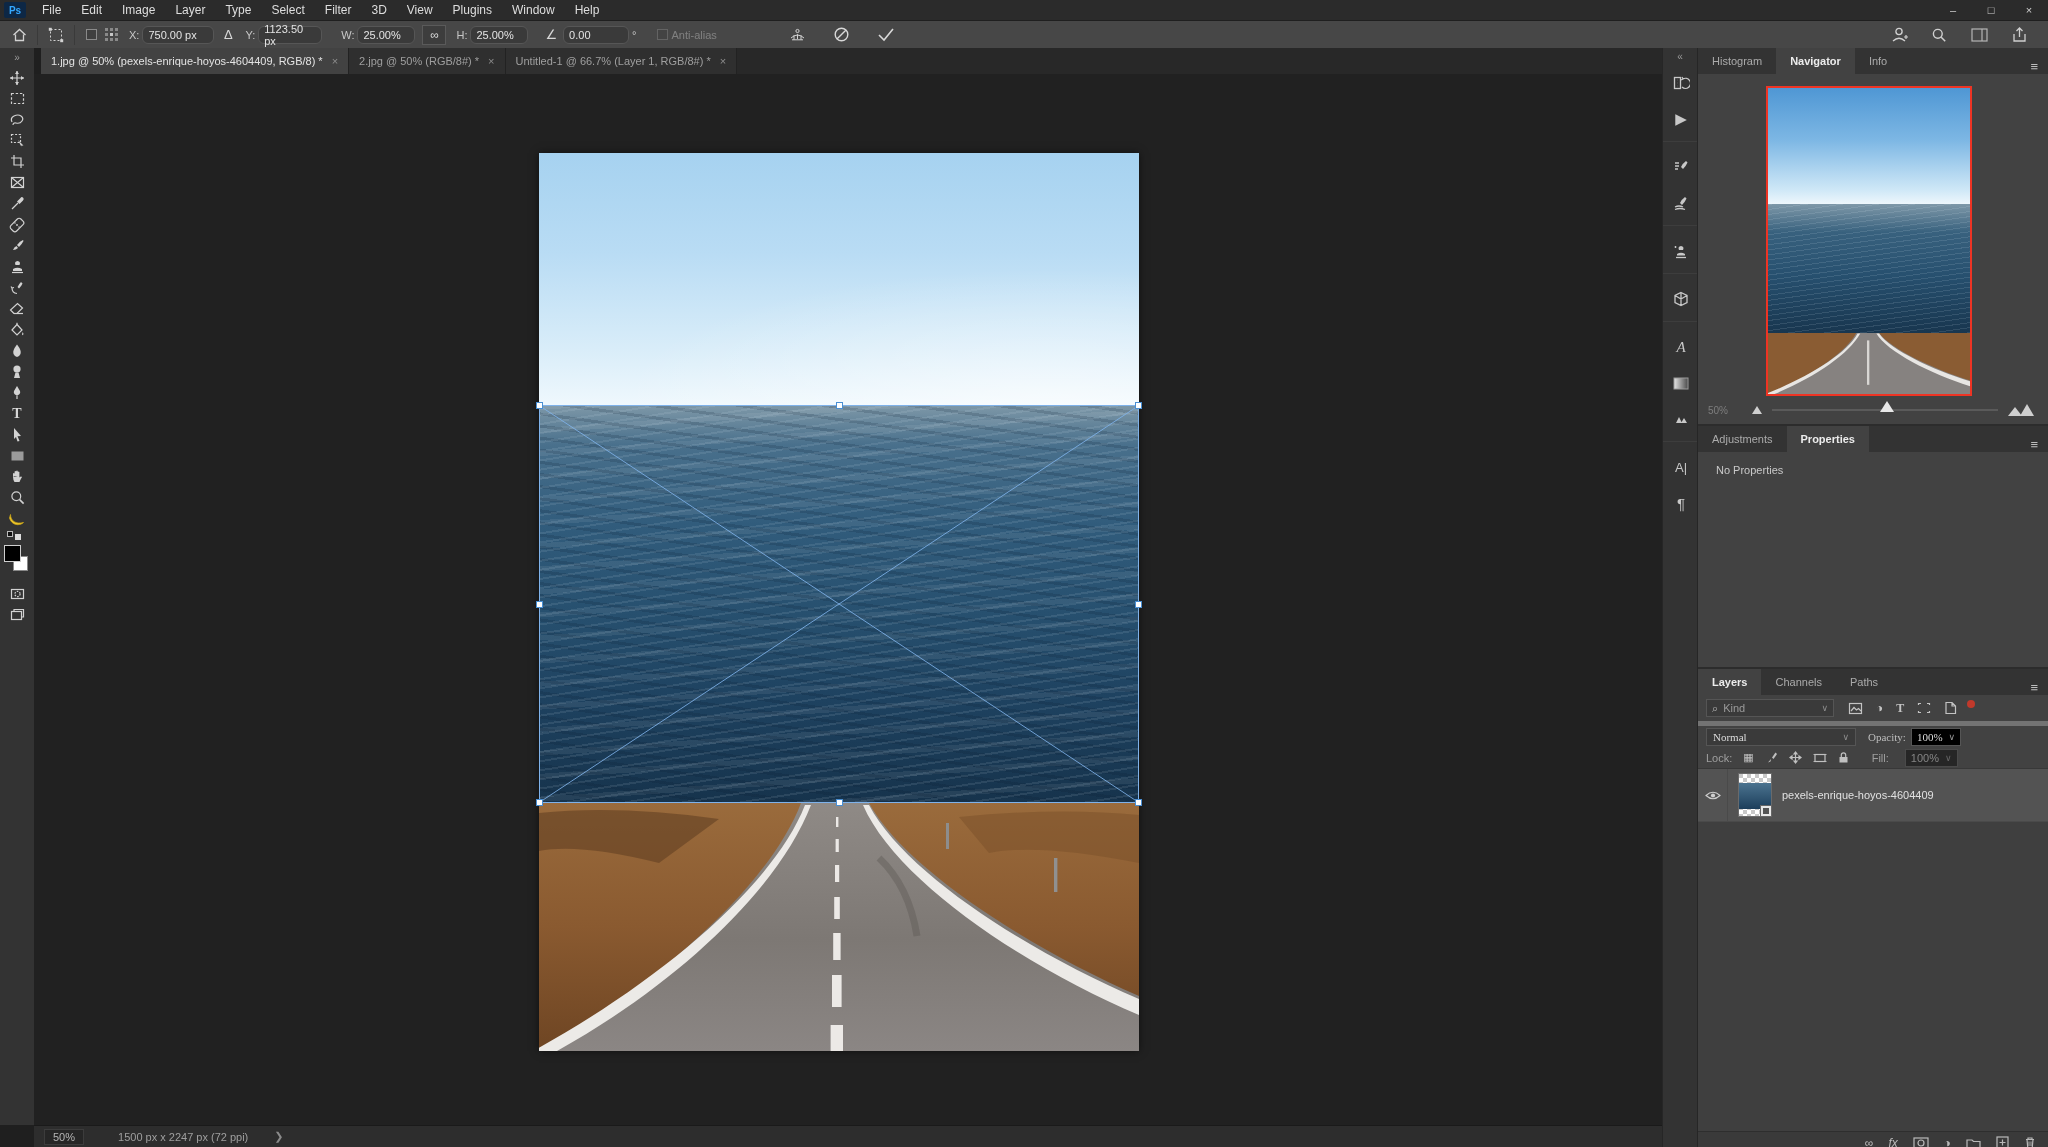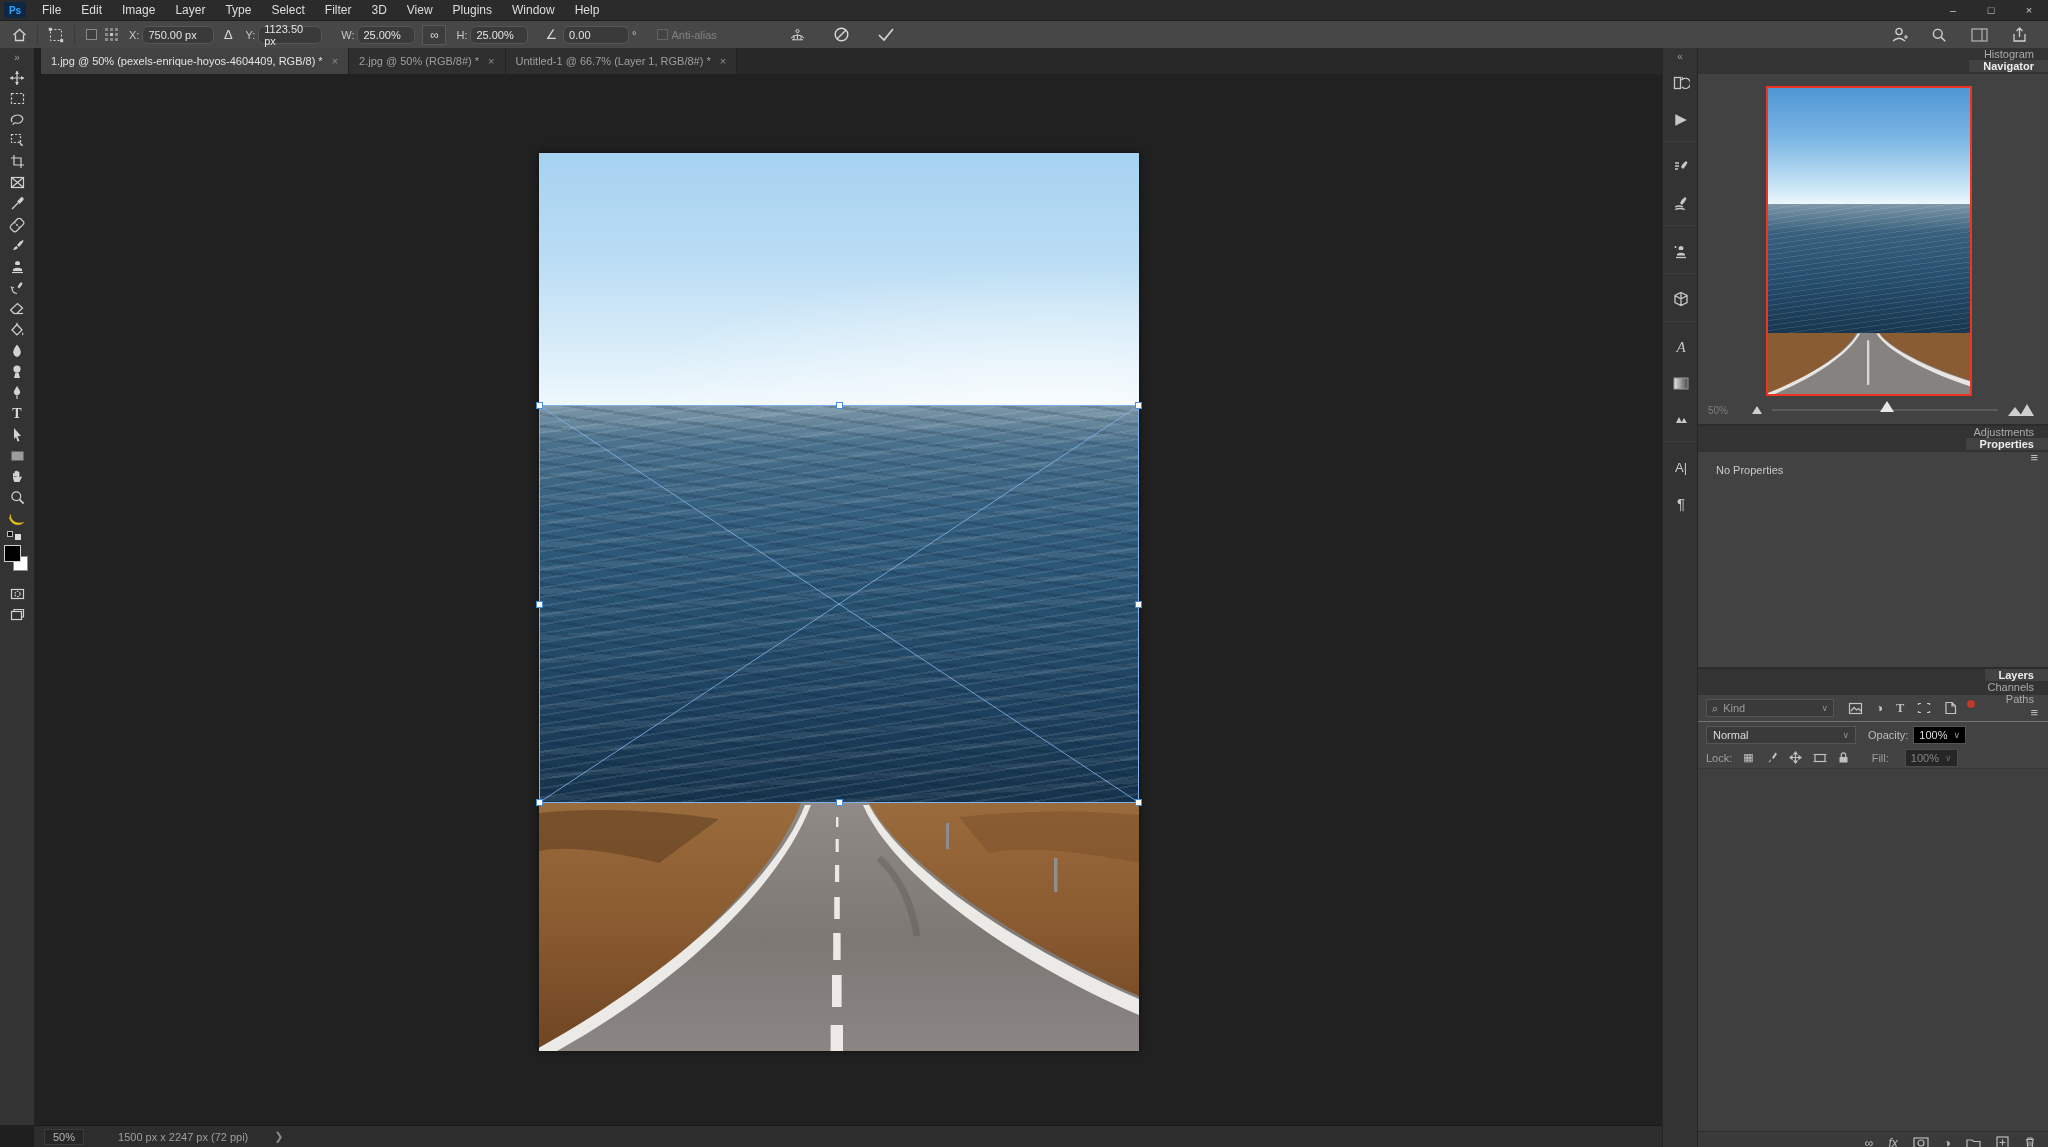--- a/index.html
+++ b/index.html
@@ -89,21 +89,21 @@
   .dock { position:absolute; left:1662px; top:48px; width:36px; height:1099px; background:#333333;
           border-left:1px solid #262626; border-right:1px solid #262626; }
   .dock-chevron { color:#9a9a9a; font-size:10px; text-align:center; padding:3px 0; }
   .dock-btn { width:36px; height:36px; display:flex; align-items:center; justify-content:center;
               color:#c8c8c8; font-size:15px; border-bottom:0; }
   .dock-btn svg { stroke:#c8c8c8; fill:none; stroke-width:1.3; }
   .dock-gap { height:8px; border-top:1px solid #3d3d3d; margin-top:4px; }
 
   
   .panels { position:absolute; left:1698px; top:48px; width:350px; height:1099px; background:#383838; }
-  .ptabs { height:26px; background:#333333; display:flex; align-items:flex-end;flex-direction:column; }
+  .ptabs { height:26px; background:#333333; display:flex; align-items:flex-end; }
   .ptab { height:26px; display:flex; align-items:center; padding:0 14px; font-size:11px; color:#ababab; }
   .ptab.active { background:#424242; color:#ececec; font-weight:bold; }
   .pmenu { margin-left:auto; color:#bdbdbd; padding-right:10px; font-size:13px; }
   .pbody { background:#424242; }
 
   .nav-body { position:relative; height:350px; }
   .nav-thumb { position:absolute; left:68px; top:12px; width:206px; height:310px; border:2px solid #ee3424; }
   .mini-sky { position:absolute; left:0; top:0; width:100%; height:38%;
               background:linear-gradient(180deg,#4f97d4 0%,#7db7e4 45%,#cfe8f7 88%,#eef7fc 100%); }
   .mini-sea { position:absolute; left:0; top:38%; width:100%; height:42%;
@@ -668,21 +668,21 @@
         <svg width="14" height="12" viewBox="0 0 14 12" style="stroke:#c3c3c3;fill:none;stroke-width:1.2;">
             <path d="M1.5 3 V1.5 H4 M10 1.5 H12.5 V3 M12.5 9 V10.5 H10 M4 10.5 H1.5 V9"></path>
           </svg>
         <svg width="13" height="14" viewBox="0 0 13 14" style="stroke:#c3c3c3;fill:none;stroke-width:1.2;">
             <path d="M2 1.5 H8 L11.5 5 V12.5 H2 Z M8 1.5 V5 H11.5"></path>
           </svg>
       </span>
       <span class="red-dot"></span>
     </div>
 
-    <div class="layers-rowbar" style="border-top:1px solid #737373;">
+    <div class="layers-rowbar" style="border-top:5px solid #737373;font-family:Liberation Serif, serif;">
       <span class="blend-select">
         <span>Normal</span>
         <span class="kind-chev">∨</span>
       </span>
       <span style="margin-left:12px;color:#bdbdbd;">Opacity:</span>
       <span class="opacity-box">
         <span>100%</span>
         <span class="vchev">∨</span>
       </span>
     </div>
@@ -706,20 +706,35 @@
           <path d="M3.3 6 V4 a2.2 2.2 0 0 1 4.4 0 V6" fill="none"></path>
         </svg>
       <span style="margin-left:12px;color:#9f9f9f;">Fill:</span>
       <span class="opacity-box dim">
         <span>100%</span>
         <span class="vchev">∨</span>
       </span>
     </div>
 
     <div class="layers-list">
+      <div class="layer-row selected">
+        <span class="eye-cell">
+          <svg width="16" height="11" viewBox="0 0 16 11">
+              <path d="M1 5.5 Q8 -1 15 5.5 Q8 12 1 5.5 Z" fill="none" stroke="#cfcfcf" stroke-width="1.1"></path>
+              <circle cx="8" cy="5.5" r="2.1" fill="#cfcfcf"></circle>
+            </svg>
+        </span>
+        <span class="lthumb">
+          <span class="sea-band"></span>
+          <span class="so-badge">
+              <i></i>
+            </span>
+        </span>
+        <span class="layer-name">pexels-enrique-hoyos-4604409</span>
+      </div>
     </div>
 
     <div class="layers-footer">
       <span>∞</span>
       <span class="fx-label">fx</span>
       <svg width="16" height="12" viewBox="0 0 16 12">
           <rect x="1" y="1" width="14" height="10"></rect>
           <circle cx="8" cy="6" r="3"></circle>
         </svg>
       <span>◑</span>

